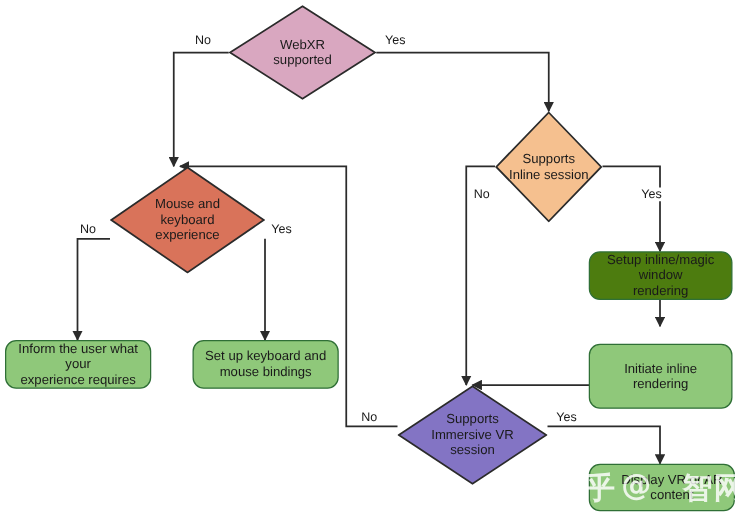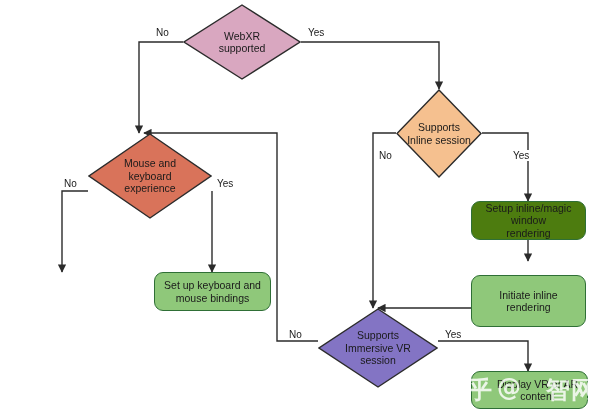--- a/index.html
+++ b/index.html
@@ -183,20 +183,26 @@
       <div>rendering</div>
     </div>
   </div>
 
   <div class="node node-proc" style="left:471px; top:275px; width:115px; height:52px; background:#8fc87a;">
     <div>
       <div>Initiate inline rendering</div>
     </div>
   </div>
 
+  <div class="node node-proc" style="left:4px; top:272px; width:117px; height:39px; background:#8fc87a;">
+    <div>
+      <div>Inform the user what your</div>
+      <div>experience requires</div>
+    </div>
+  </div>
 
   <div class="node node-proc" style="left:154px; top:272px; width:117px; height:39px; background:#8fc87a;">
     <div>
       <div>Set up keyboard and</div>
       <div>mouse bindings</div>
     </div>
   </div>
 
   <div class="node node-proc" style="left:471px; top:371px; width:117px; height:38px; background:#8fc87a;padding-left:21px;">
     <div>

